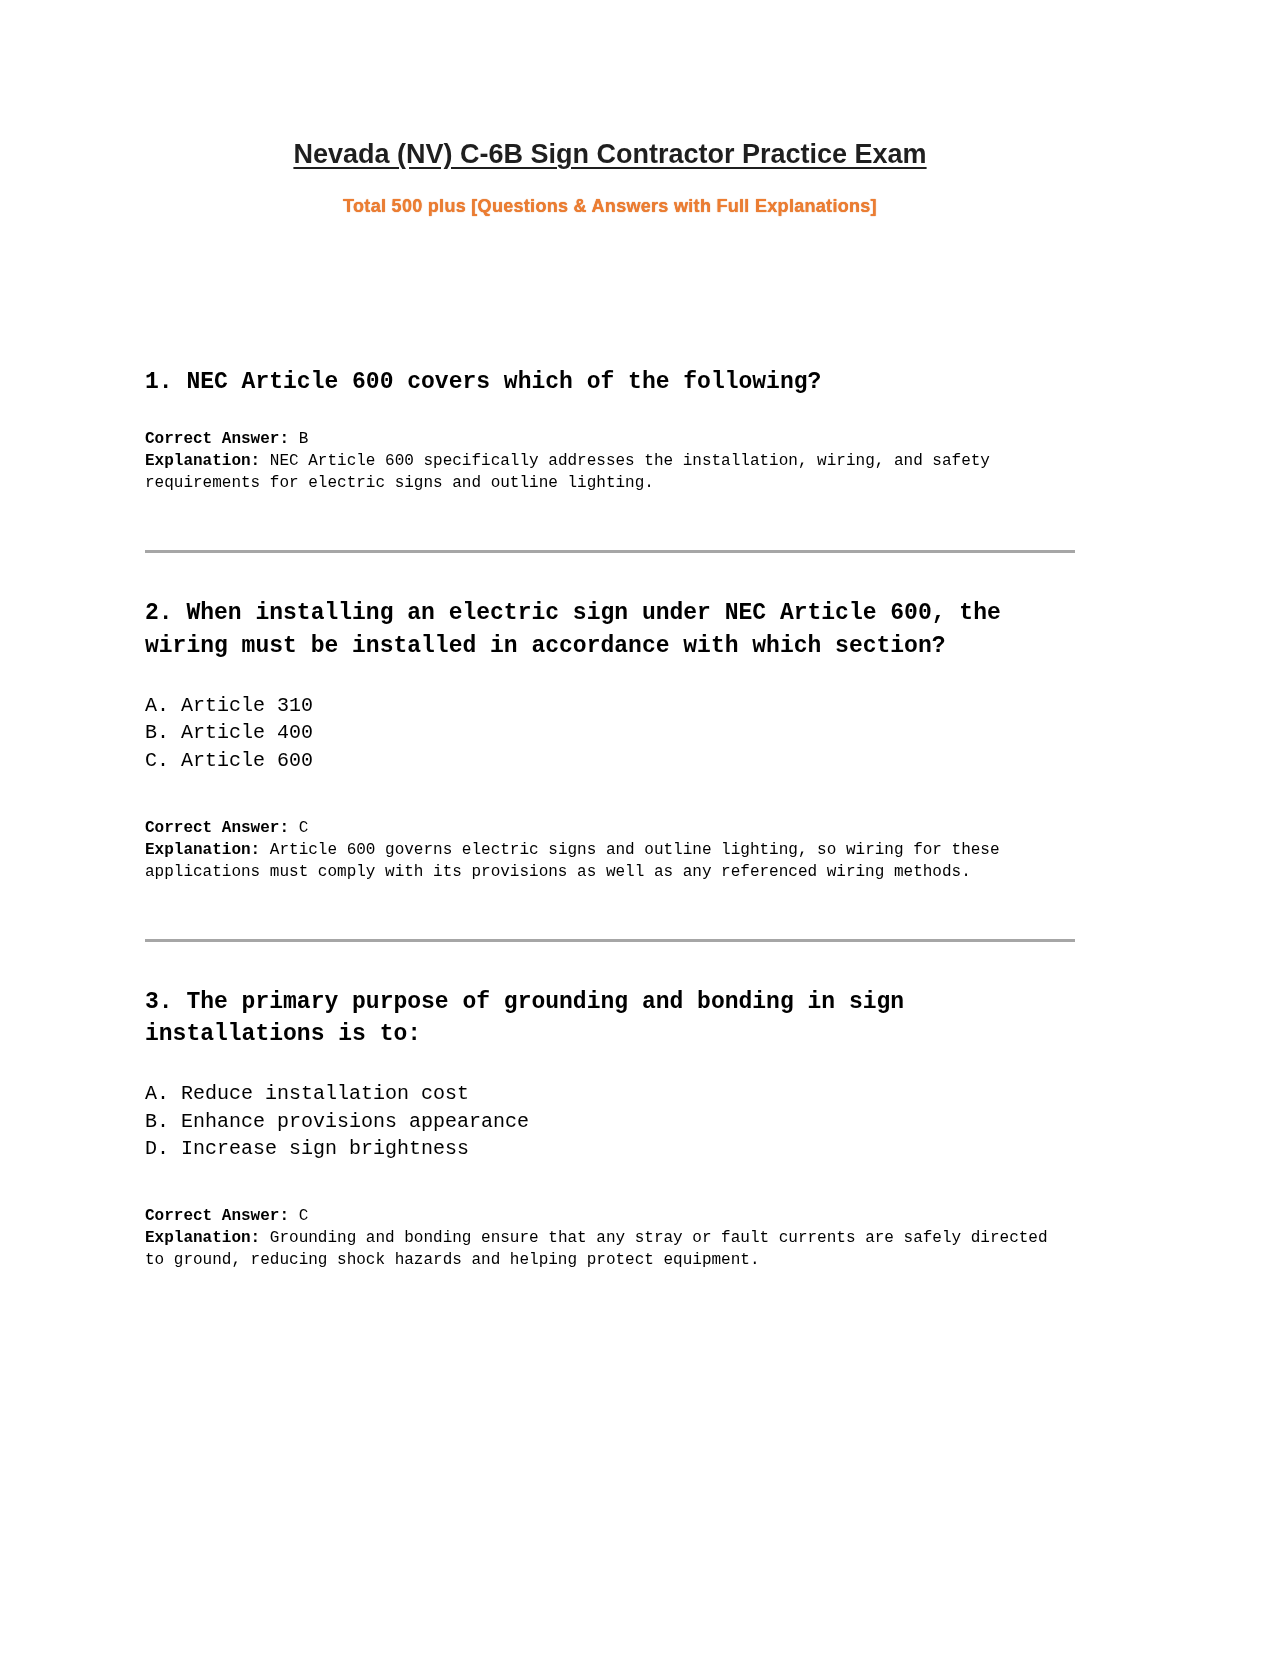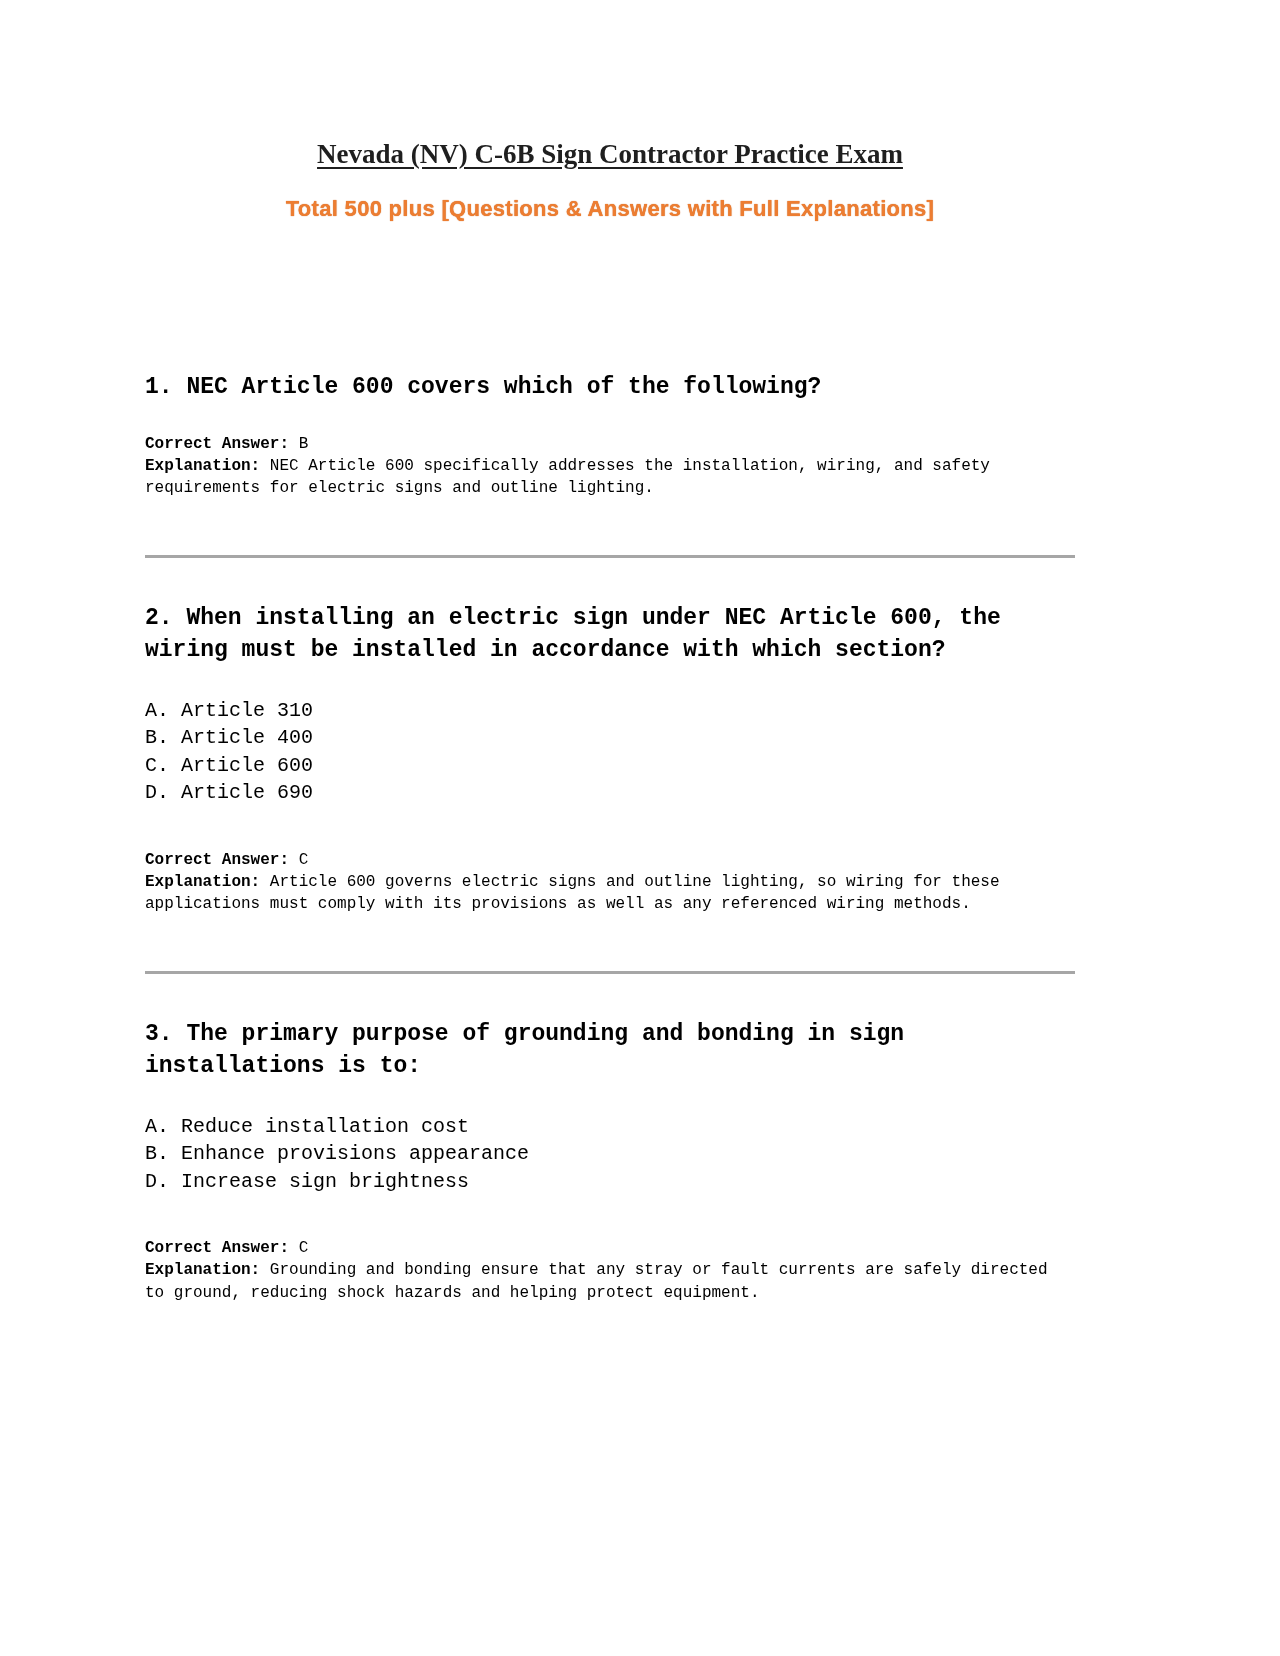--- a/index.html
+++ b/index.html
@@ -12,33 +12,33 @@
     width: 1280px;
     height: 1656px;
     box-sizing: border-box;
     background: #ffffff;
     padding: 138px 205px 60px 145px;
     font-family: "Liberation Serif", serif;
     color: #000000;
     overflow: hidden;
   }
   .doc-title {
-    font-family: Liberation Serif, serif;
+    font-family: Liberation Sans, sans-serif;
     font-size: 27px;
     font-weight: bold;
     color: #1f1f1f;
     text-align: center;
     text-decoration: underline;
     text-underline-offset: 4px;
     margin: 0 0 26px 0;
     line-height: 1.2;
   }
   .doc-subtitle {
     font-family: "Liberation Sans", sans-serif;
-    font-size: 22px;
+    font-size: 18px;
     font-weight: bold;
     color: #ED7D31;
     text-shadow: 0 0 1px #c55a11;
     text-align: center;
     letter-spacing: 0.3px;
     margin: 0 0 148px 0;
     line-height: 1.2;
   }
   .question-block { margin: 0; font-family: Liberation Mono, monospace; }
   .q-title {
@@ -81,21 +81,20 @@
   </section>
 
   <hr class="divider">
 
   <section class="question-block">
     <h3 class="q-title">2. When installing an electric sign under NEC Article 600, the wiring must be installed in accordance with which section?</h3>
     <div class="options">
       <p class="option-line">A. Article 310</p>
       <p class="option-line">B. Article 400</p>
       <p class="option-line">C. Article 600</p>
-      <p class="option-line">D. Article 690</p>
     </div>
     <p class="answer-line"><span class="bold-label">Correct Answer:</span> <span>C</span></p>
     <p class="explanation-line"><span class="bold-label">Explanation:</span> <span>Article 600 governs electric signs and outline lighting, so wiring for these applications must comply with its provisions as well as any referenced wiring methods.</span></p>
   </section>
 
   <hr class="divider">
 
   <section class="question-block">
     <h3 class="q-title">3. The primary purpose of grounding and bonding in sign installations is to:</h3>
     <div class="options">

